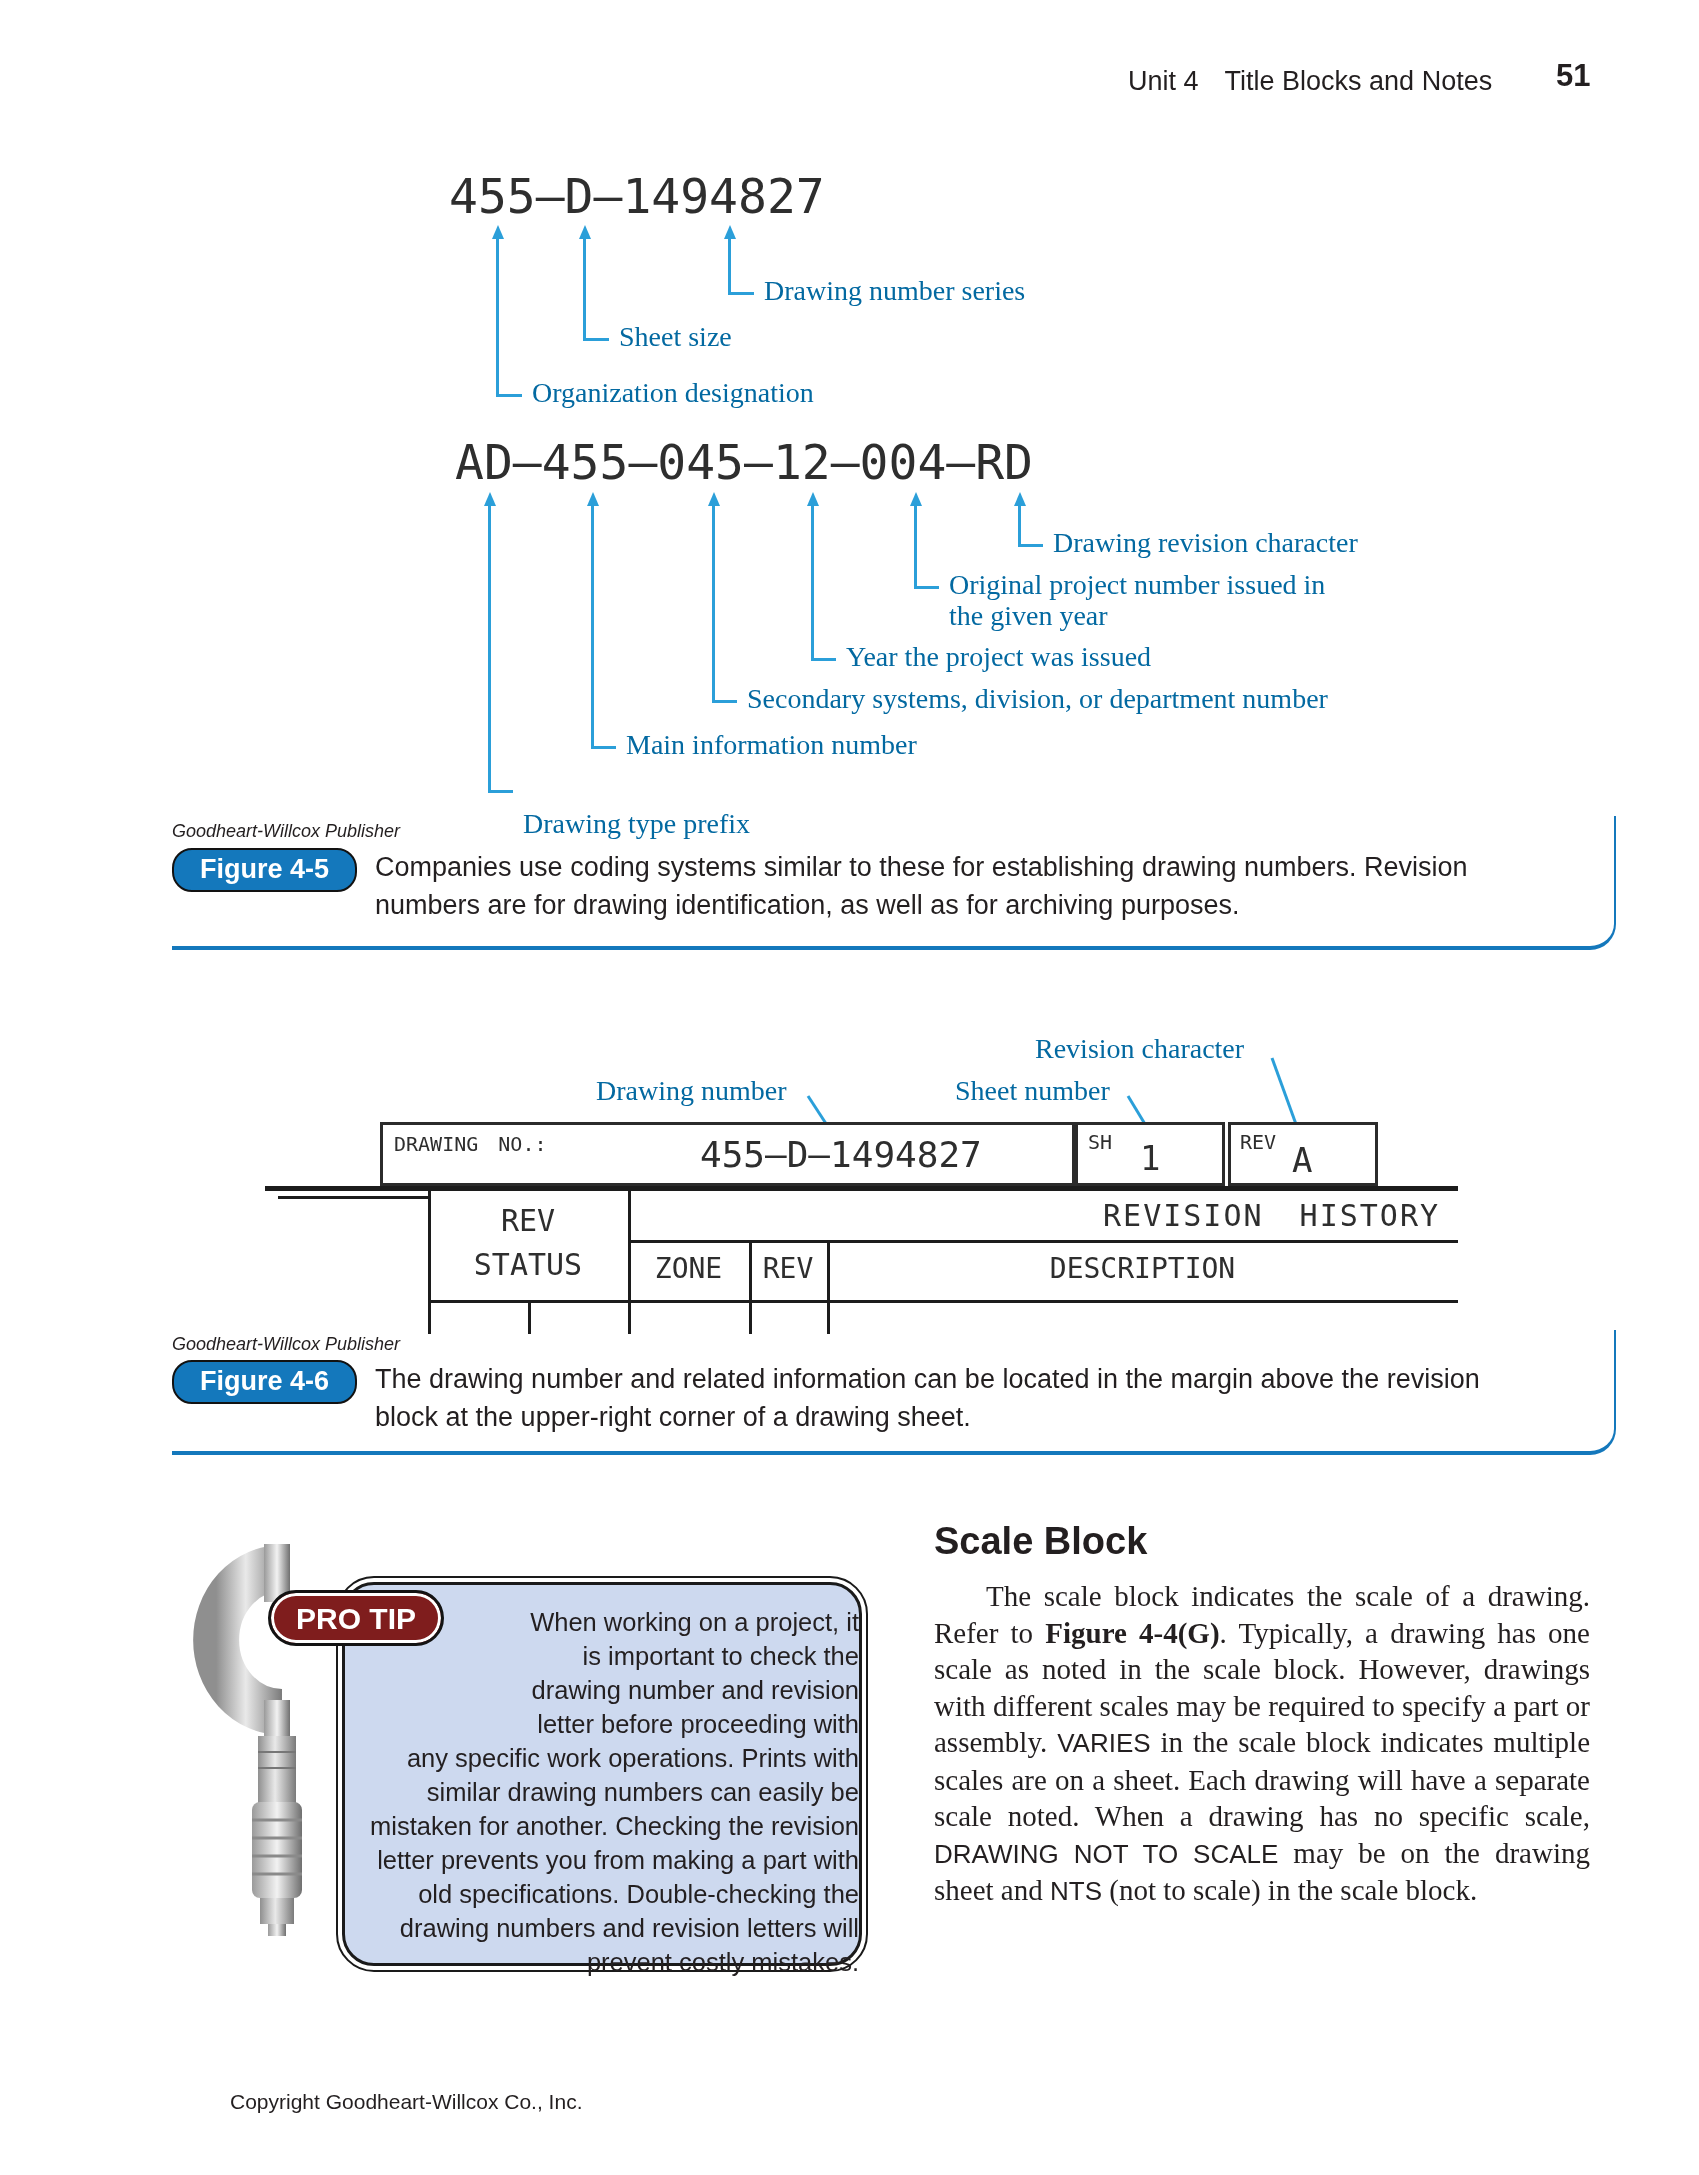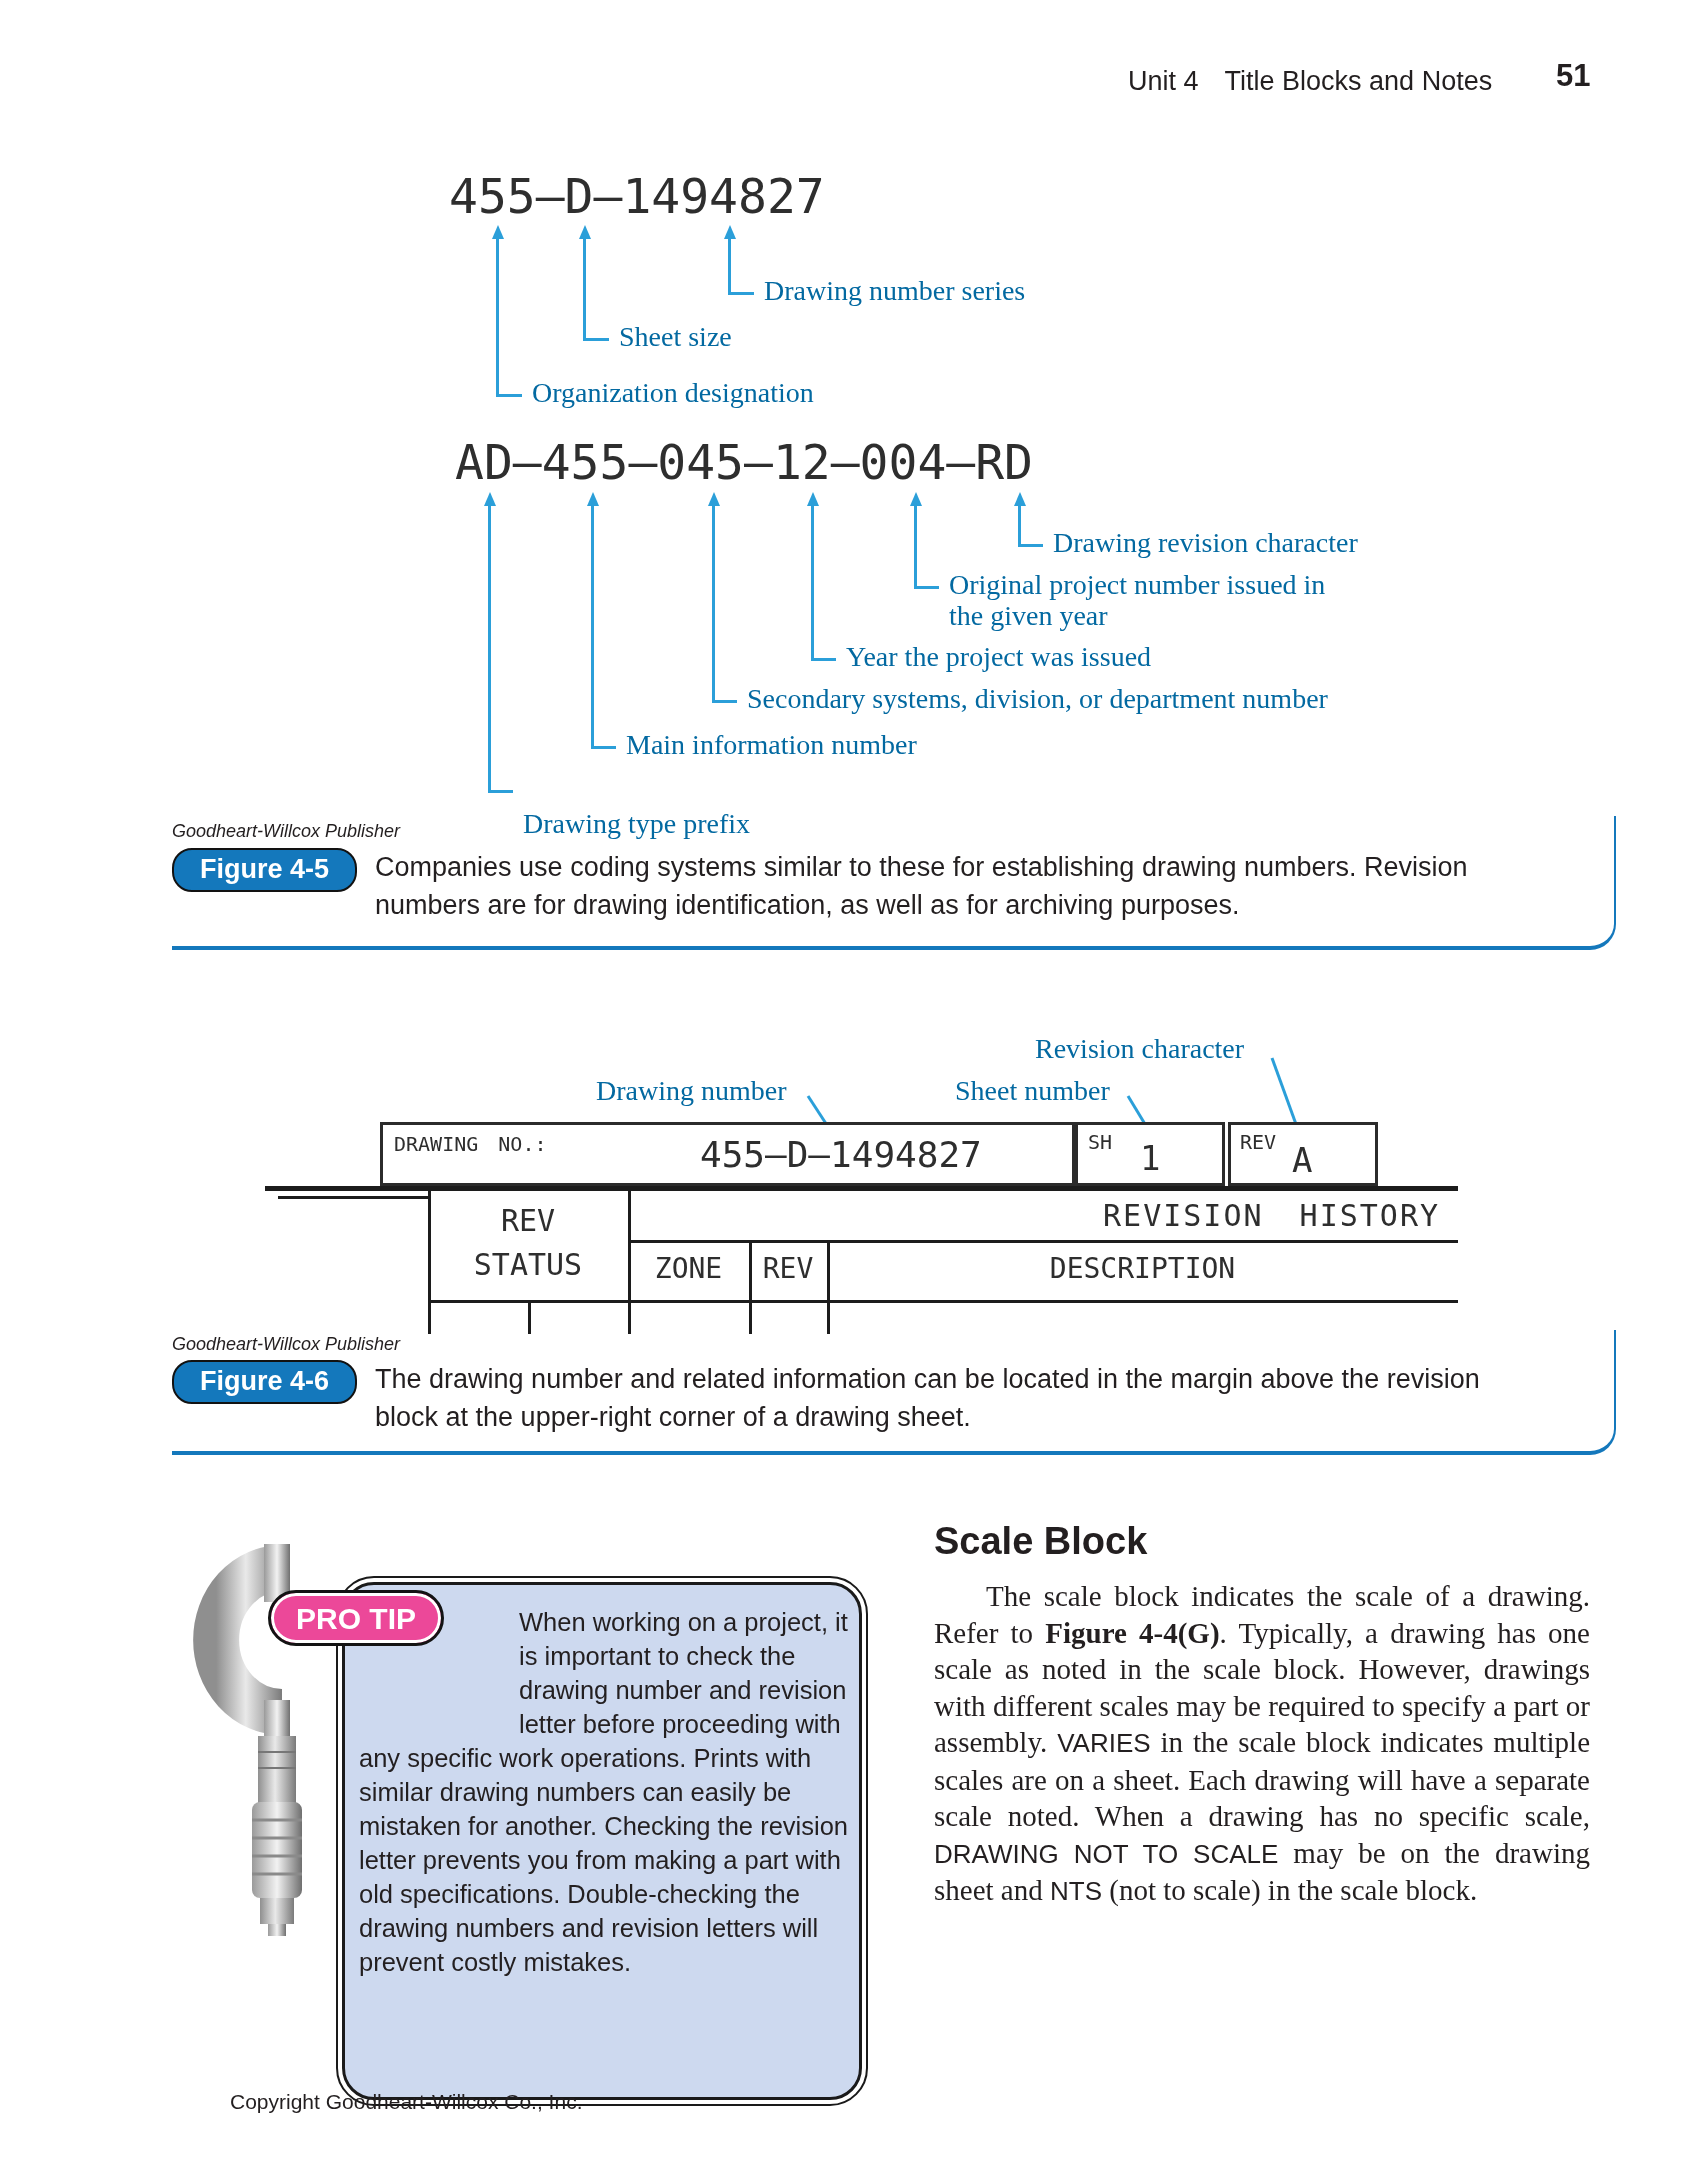--- a/index.html
+++ b/index.html
@@ -158,29 +158,29 @@
     <line x1="72" y1="228" x2="110" y2="228" stroke="#777" stroke-width="2"></line>
     <rect x="66" y="262" width="50" height="96" rx="8" fill="url(#met2)"></rect>
     <line x1="66" y1="280" x2="116" y2="280" stroke="#8a8a8a" stroke-width="3"></line>
     <line x1="66" y1="298" x2="116" y2="298" stroke="#8a8a8a" stroke-width="3"></line>
     <line x1="66" y1="316" x2="116" y2="316" stroke="#8a8a8a" stroke-width="3"></line>
     <line x1="66" y1="334" x2="116" y2="334" stroke="#8a8a8a" stroke-width="3"></line>
     <rect x="74" y="358" width="34" height="26" fill="url(#met)"></rect>
     <rect x="82" y="384" width="18" height="12" fill="url(#met2)"></rect>
   </svg>
 
-  <div class="abs" style="left:336px;top:1576px;width:532px;height:530px;border:2px solid #1a1a1a;border-radius:38px;box-sizing:border-box;">
+  <div class="abs" style="left:336px;top:1576px;width:532px;height:396px;border:2px solid #1a1a1a;border-radius:38px;box-sizing:border-box;text-align:right;">
     <div style="position:absolute;inset:4px;border:3.5px solid #1a1a1a;border-radius:32px;background:#cdd9ef;box-sizing:border-box;padding:20px 12px 0 14px;">
       <div style="font-size:25.5px;line-height:34px;color:#231f20;width:500px;">
         <span style="float:left;width:160px;height:108px;"></span>
         <span>When working on a project, it is important to check the drawing number and revision letter before proceeding with any specific work operations. Prints with similar drawing numbers can easily be mistaken for another. Checking the revision letter prevents you from making a part with old specifications. Double-checking the drawing numbers and revision letters will prevent costly mistakes.</span>
       </div>
     </div>
   </div>
-  <div class="abs" style="left:268px;top:1590px;width:176px;height:56px;background:#ec4899;border:3px solid #131313;border-radius:30px;box-shadow:inset 0 0 0 3px #ffffff;color:#fff;font-weight:bold;font-size:30px;text-align:center;line-height:52px;box-sizing:border-box;">PRO TIP</div>
+  <div class="abs" style="left:268px;top:1590px;width:176px;height:56px;background:#7f1d1d;border:3px solid #131313;border-radius:30px;box-shadow:inset 0 0 0 3px #ffffff;color:#fff;font-weight:bold;font-size:30px;text-align:center;line-height:52px;box-sizing:border-box;">PRO TIP</div>
 
   <div class="abs" style="left:934px;top:1520px;font-size:38px;font-weight:bold;">Scale Block</div>
   <div class="abs" style="left:934px;top:1578px;width:656px;font-family:'Liberation Serif',serif;font-size:29px;line-height:36.5px;text-align:justify;text-indent:52px;color:#231f20;">
     <span>The scale block indicates the scale of a drawing. Refer to </span><span style="font-weight:bold;">Figure 4-4(G)</span><span>. Typically, a drawing has one scale as noted in the scale block. However, drawings with different scales may be required to specify a part or assembly. </span><span style="font-family:'Liberation Sans',sans-serif;font-size:26px;">VARIES</span><span> in the scale block indicates multiple scales are on a sheet. Each drawing will have a separate scale noted. When a drawing has no specific scale, </span><span style="font-family:'Liberation Sans',sans-serif;font-size:26px;">DRAWING NOT TO SCALE</span><span> may be on the drawing sheet and </span><span style="font-family:'Liberation Sans',sans-serif;font-size:26px;">NTS</span><span> (not to scale) in the scale block.</span>
   </div>
 
   <div class="abs" style="left:230px;top:2090px;font-size:21px;">Copyright Goodheart-Willcox Co., Inc.</div>
 
 </div>
 

